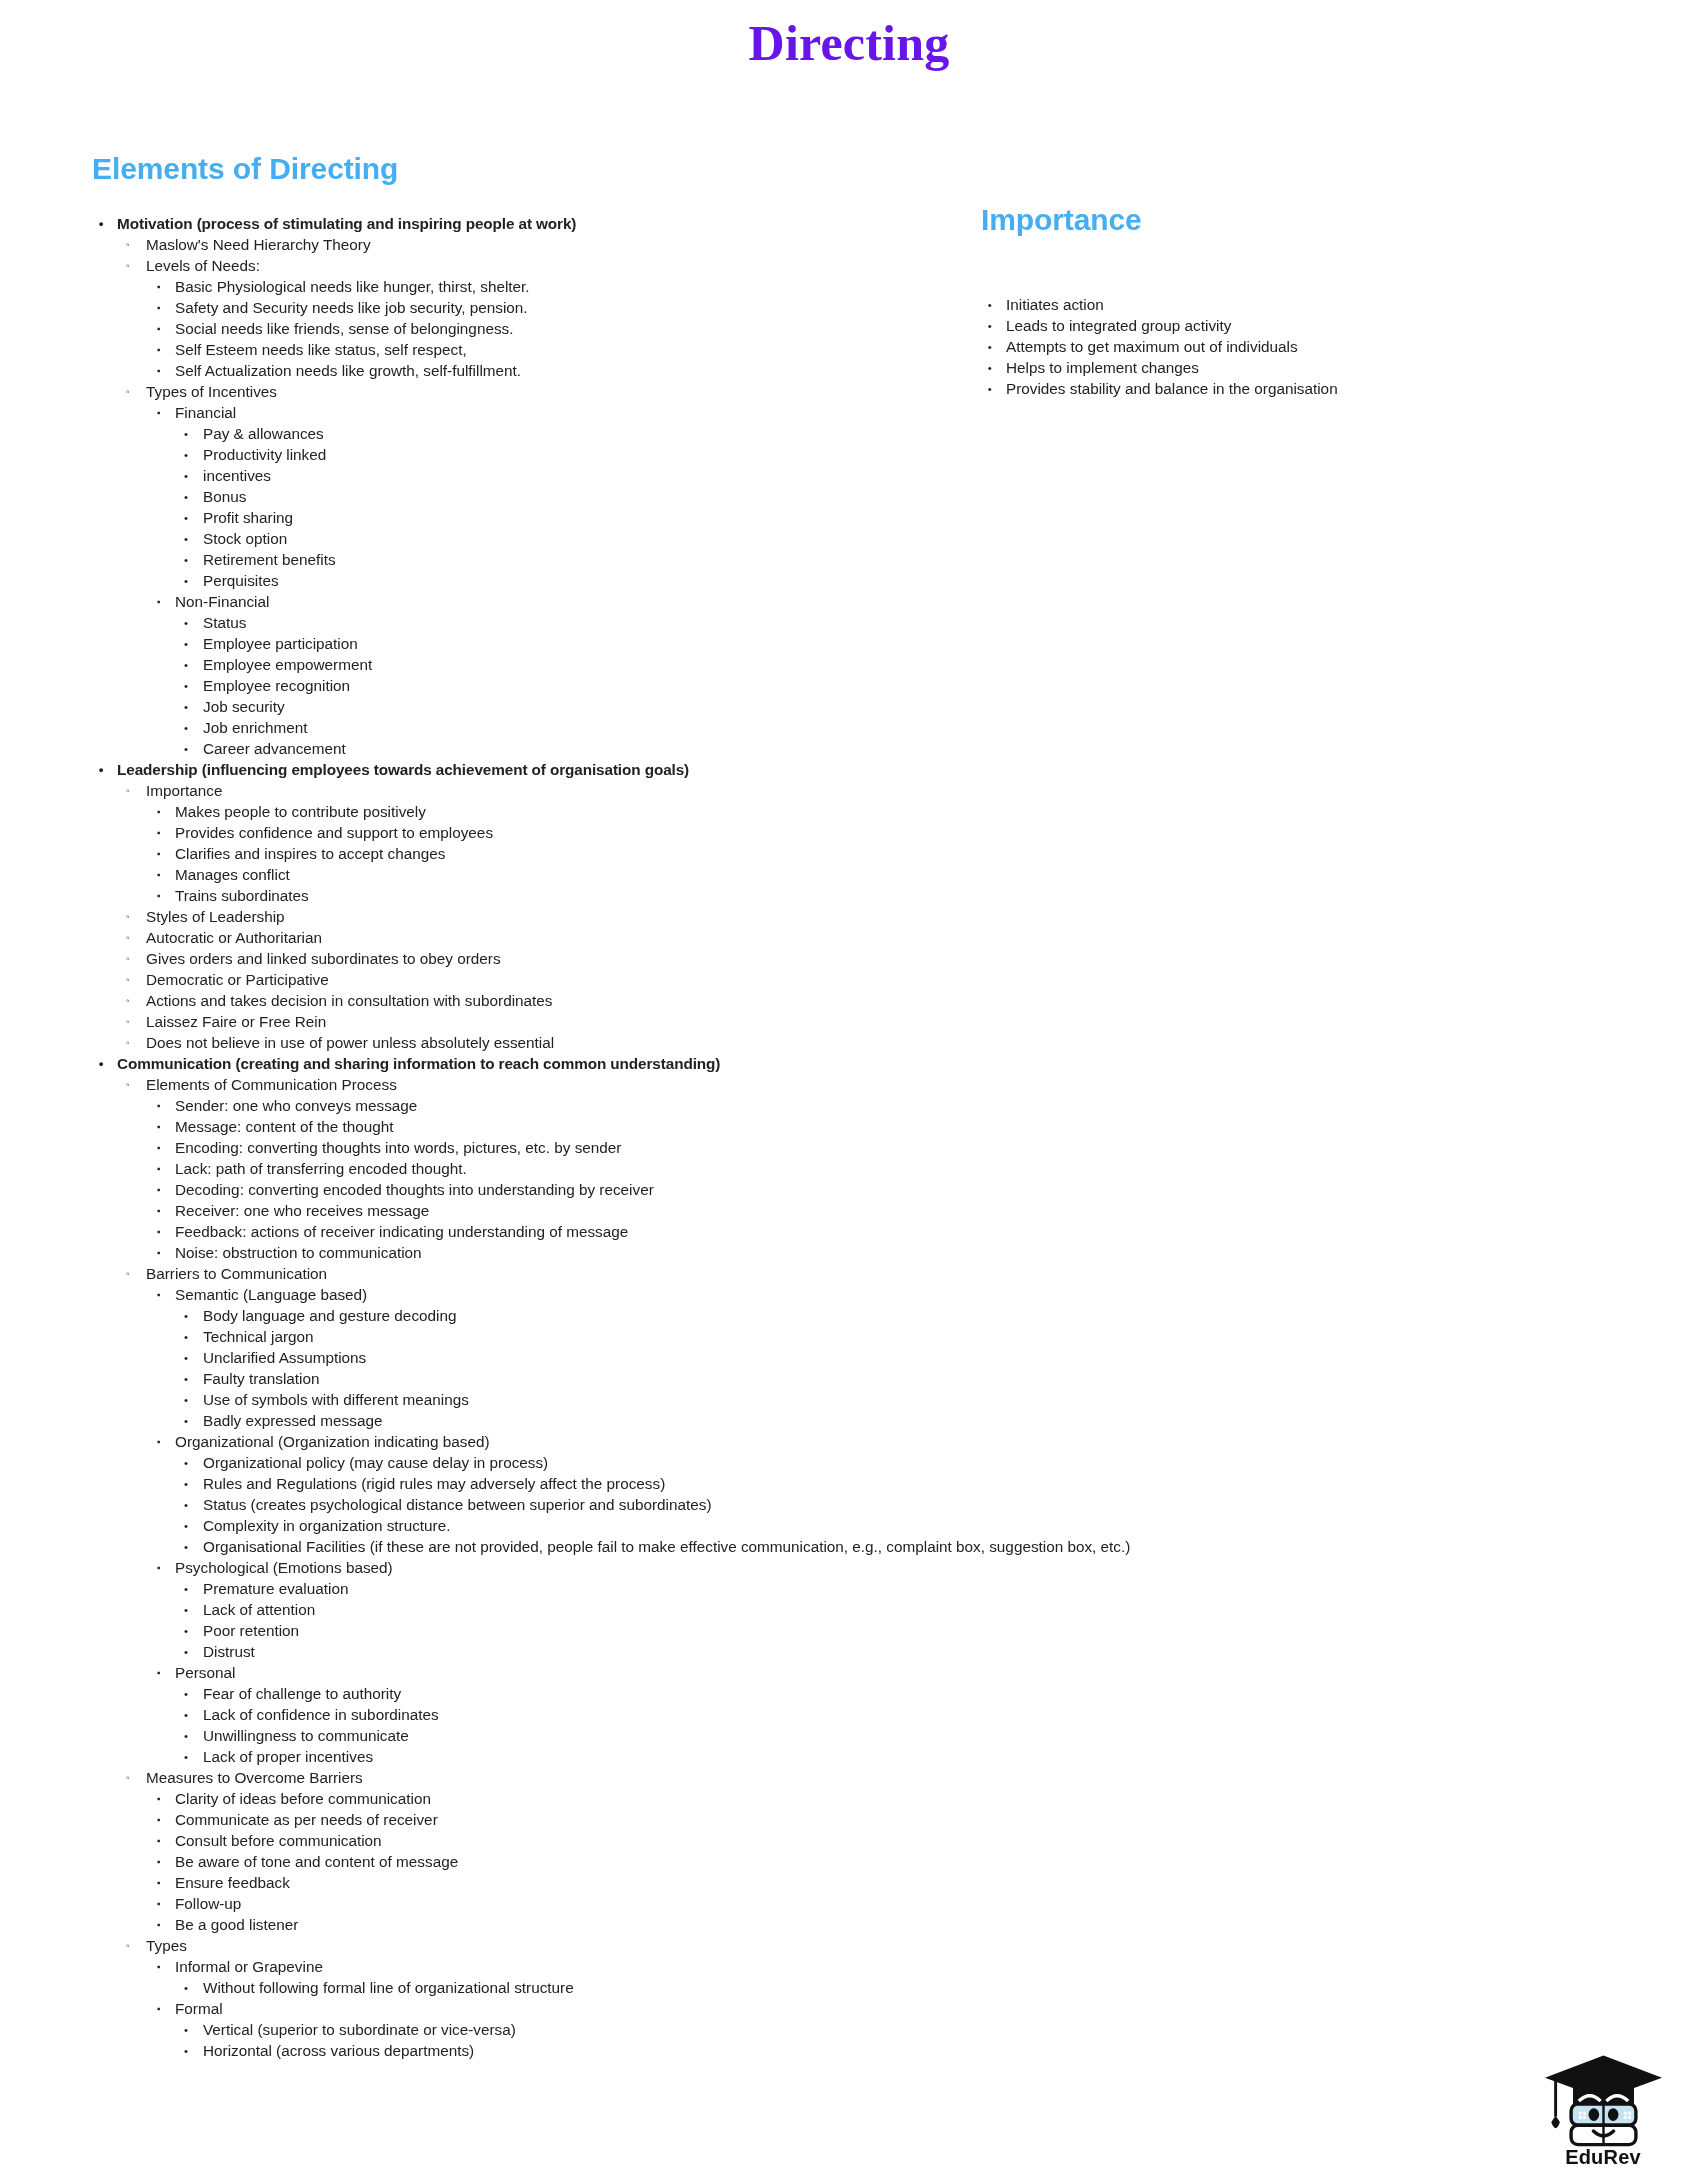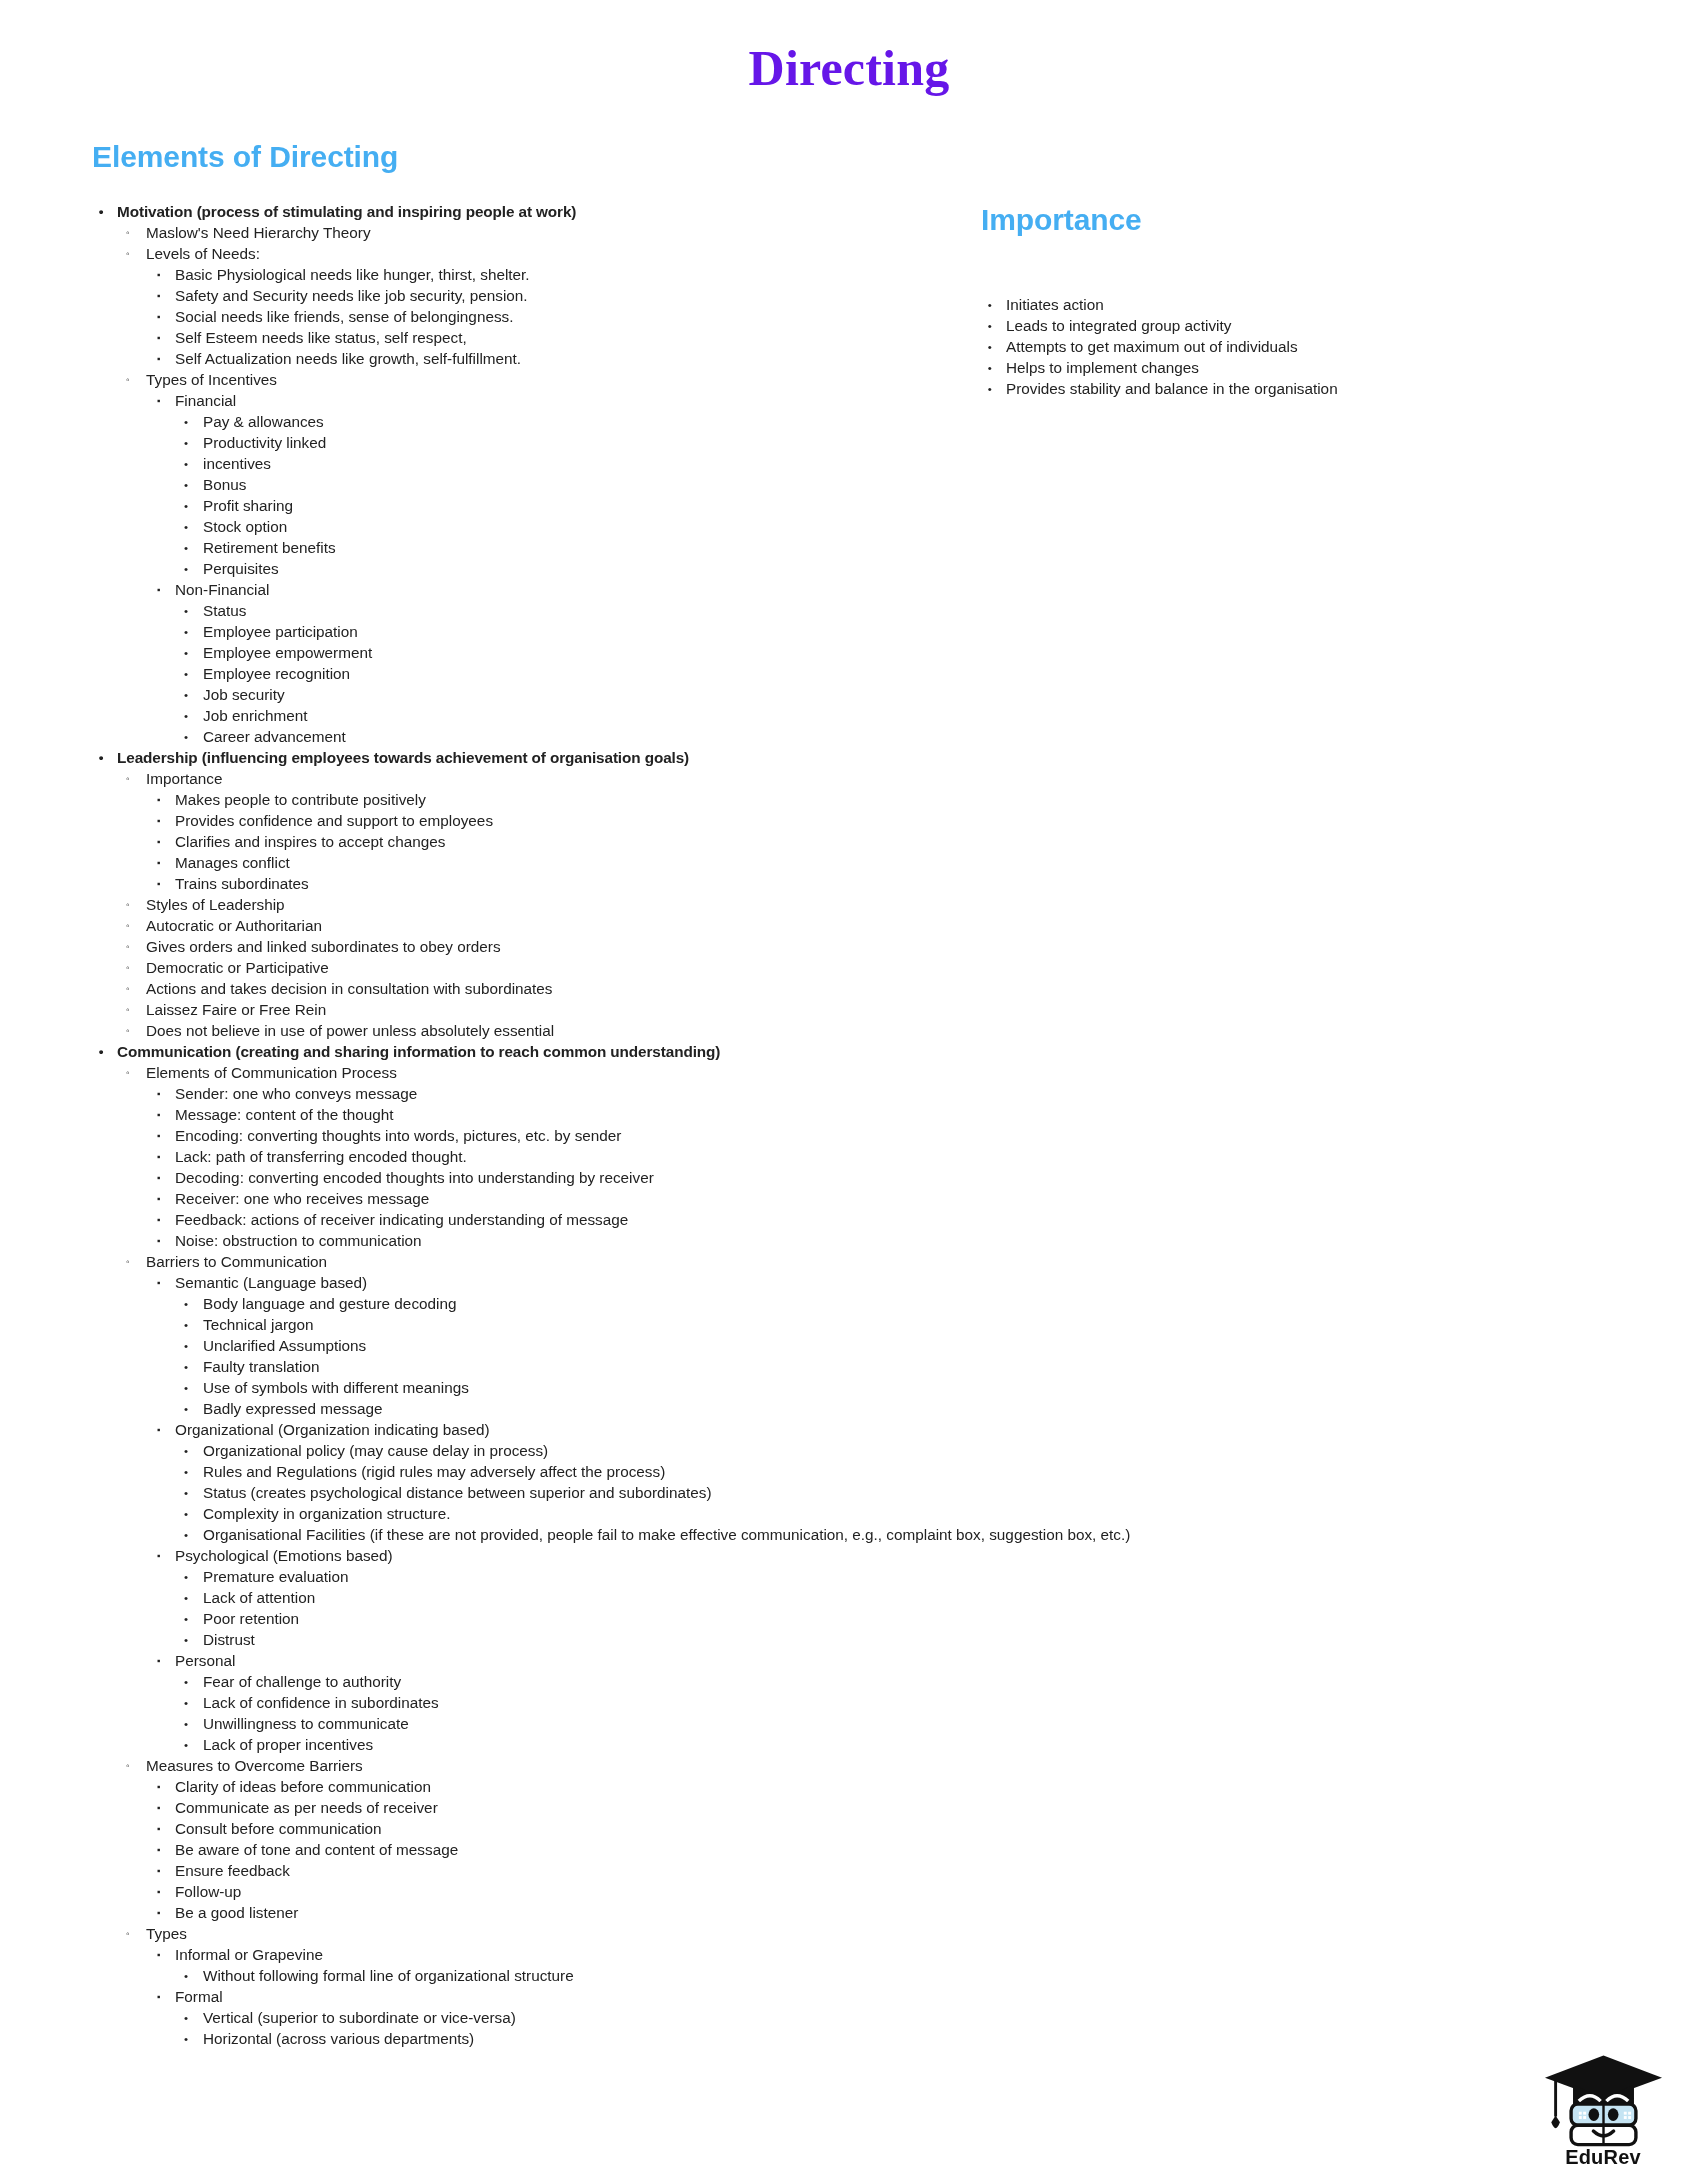--- a/index.html
+++ b/index.html
@@ -18,21 +18,21 @@
 
   
   .page-title {
     text-align: center;
     font-family: "Liberation Serif", serif;
     font-weight: bold;
     color: #6616E8;
     font-size: 50px;
     line-height: 1;
     letter-spacing: 0.2px;
-    padding-top: 43px;
+    padding-top: 18px;
     margin: 0;
   }
 
   
   .columns {
     position: absolute;
     top: 140px;
     left: 0;
     width: 1698px;
   }
@@ -47,21 +47,21 @@
     left: 981px;
     top: 63px;
     width: 611px;
   }
 
   .section-heading {
     color: #45AEF2;
     font-weight: bold;
     font-size: 30px;
     line-height: 1.12;
-    margin: 0 0 27px 0;
+    margin: 12px 0 27px 0;
     letter-spacing: -0.1px;
   }
   .section-heading.right {
     margin: 0 0 57px 0;
   }
 
   
   ul.outline {
     list-style: none;
     margin: 0;

